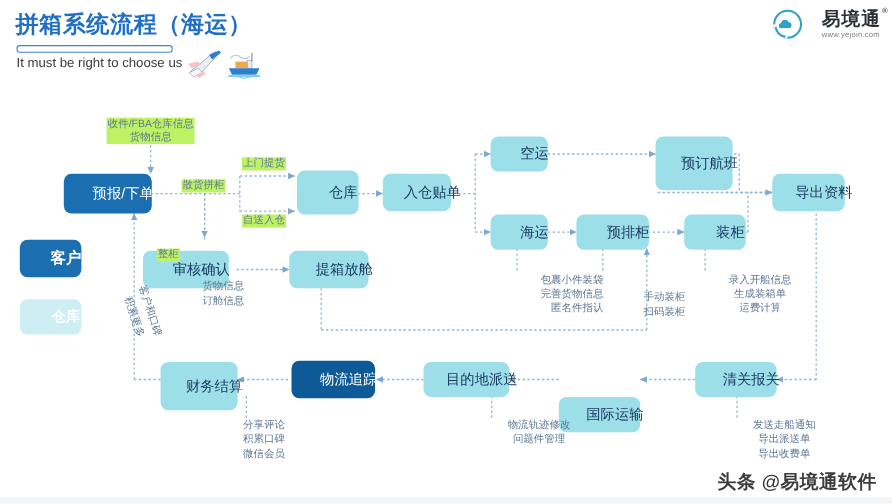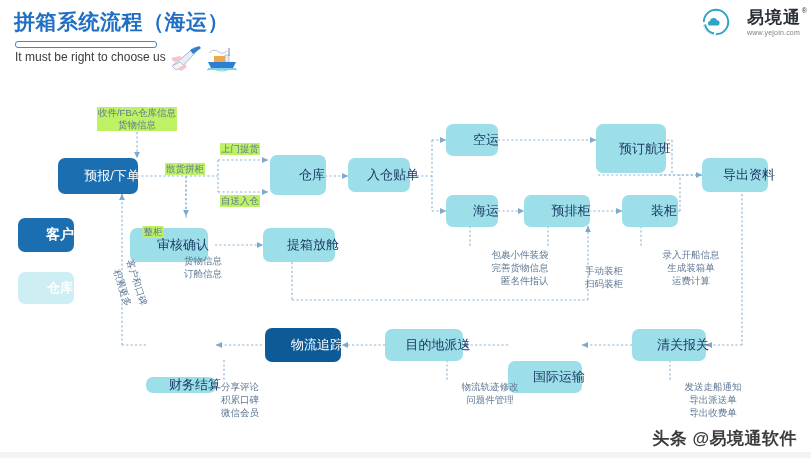--- a/index.html
+++ b/index.html
@@ -313,21 +313,21 @@
   <div class="node light" style="left:702px; top:158px; width:66px; height:34px;">导出资料</div>
 
   <div class="node light" style="left:632px; top:329px; width:74px; height:32px;">清关报关</div>
 
   <div class="node light" style="left:508px; top:329px; width:74px; height:32px;margin-top:32px;">国际运输</div>
 
   <div class="node light" style="left:385px; top:329px; width:78px; height:32px;">目的地派送</div>
 
   <div class="node deep" style="left:265px; top:328px; width:76px; height:34px;">物流追踪</div>
 
-  <div class="node light" style="left:146px; top:329px; width:70px; height:16px;margin-top:48px;">财务结算</div>
+  <div class="node light" style="left:146px; top:329px; width:70px; height:44px;">财务结算</div>
 
   <div class="edge-label c" style="left:137px; top:107px;">
     <div>收件/FBA仓库信息</div>
     <div>货物信息</div>
   </div>
 
   <div class="edge-label c" style="left:185px; top:163px;">散货拼柜</div>
 
   <div class="edge-label c" style="left:240px; top:143px;">上门提货</div>
 

